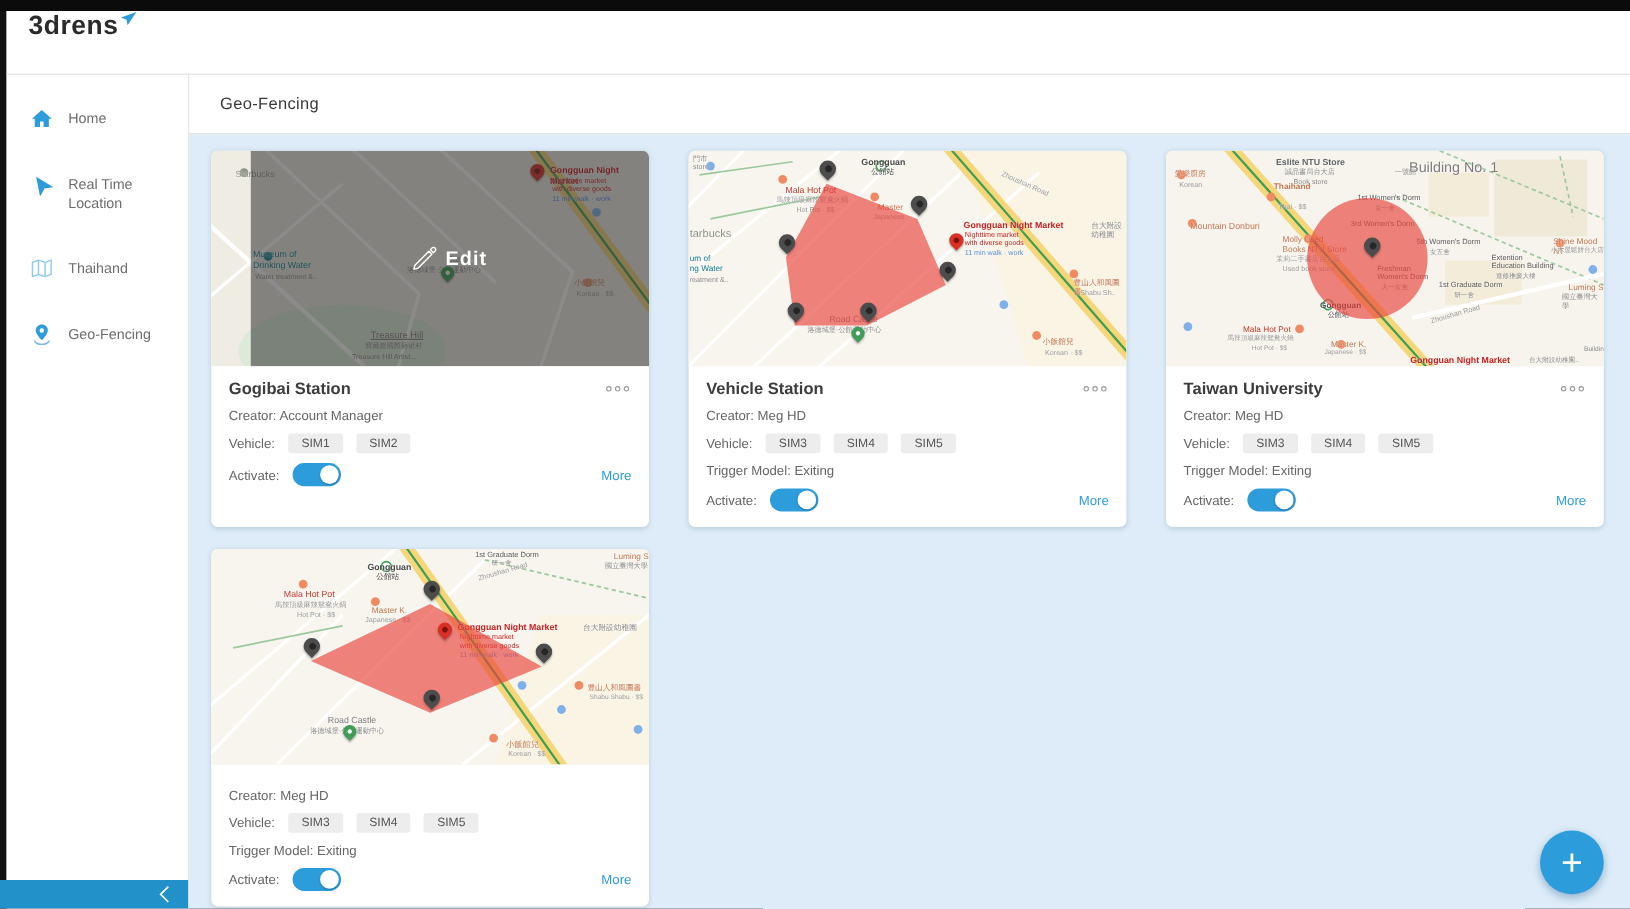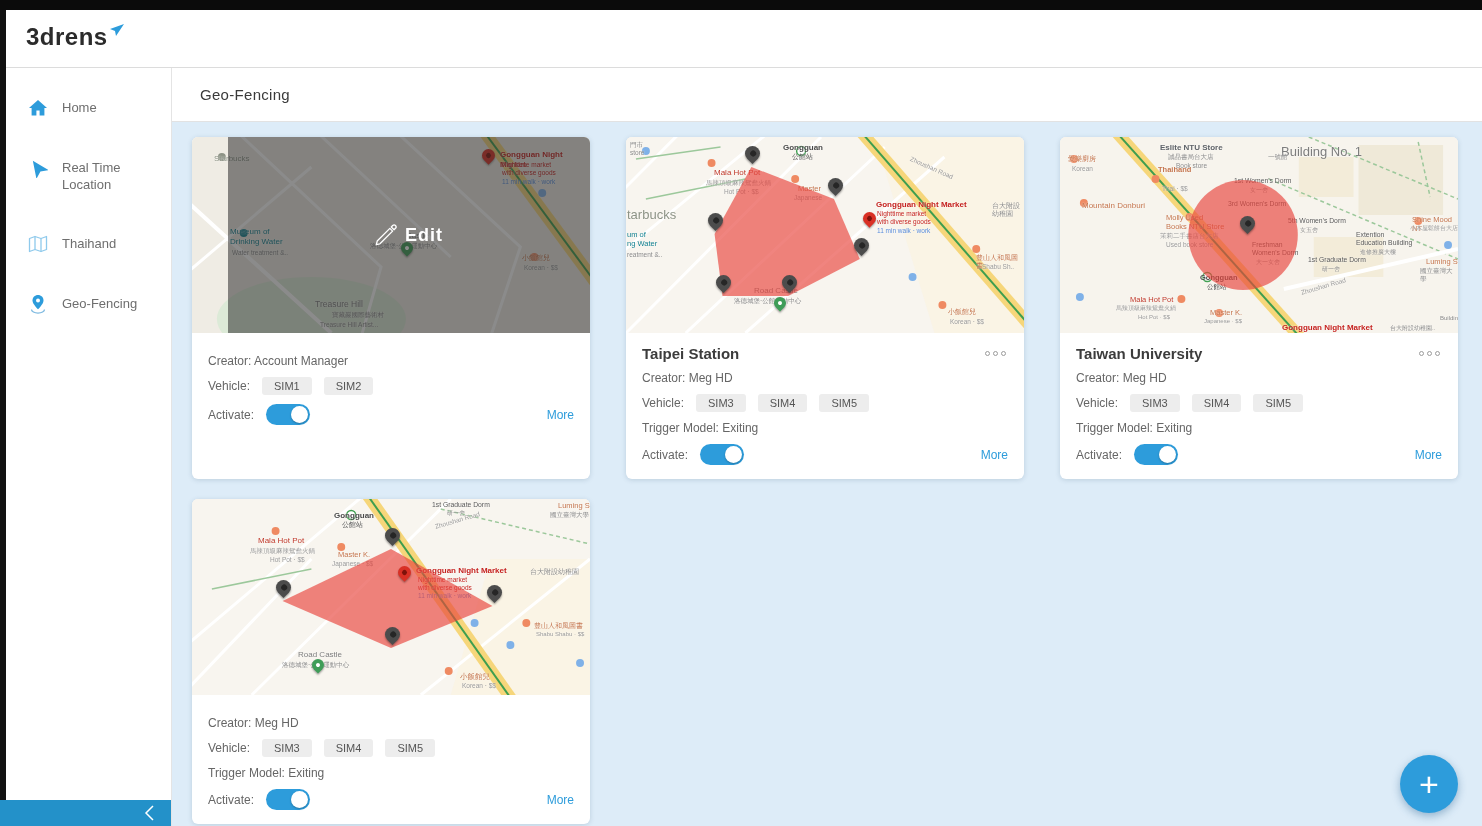--- a/index.html
+++ b/index.html
@@ -11,21 +11,21 @@
     overflow:hidden;
   }
   .frame-top { position:absolute; left:0; top:0; width:100%; height:10px; background:#0b0b0b; }
   .app {
     position:absolute; left:6px; top:10px; right:0; bottom:0;
     background:#fff; display:flex; flex-direction:column;
   }
   
   .header {
     height:58px; background:#fff; border-bottom:1px solid #dcdcdc;
-    display:flex; align-items:center; justify-content:space-between;
+    display:flex; justify-content:space-between;
     padding:0 22px 4px 20px; flex:0 0 auto;
   }
   .logo { display:flex; align-items:flex-start; cursor:pointer; }
   .logo-text { font-size:24px; font-weight:bold; color:#2b2b2b; letter-spacing:.5px; }
   .logo-arrow { margin-left:2px; margin-top:1px; }
   .header-right { display:flex; align-items:center; gap:14px; }
   .bell { width:22px; height:22px; display:inline-flex; }
   .datetime { font-size:12px; color:#5c5c5c; }
   .avatar { width:38px; height:38px; border-radius:50%; overflow:hidden; display:inline-flex; background:#ececec; }
   
@@ -204,39 +204,47 @@
                 <span class="map-label" style="left: 22px; top: 17px; color: rgb(141, 147, 134); font-size: 8px;">Starbucks</span>
                 <span class="map-label" style="left: 308px; top: 13px; color: rgb(197, 34, 31); font-size: 8px; font-weight: 700;">Gongguan Night Market</span>
                 <span class="map-label" style="left: 310px; top: 24px; color: rgb(197, 34, 31); font-size: 6.5px;">Nighttime market
 with diverse goods</span>
                 <span class="map-label" style="left: 310px; top: 41px; color: rgb(90, 141, 219); font-size: 6.5px;">11 min walk · work</span>
                 <span class="map-label" style="left: 38px; top: 90px; color: rgb(18, 128, 144); font-size: 8px;">Museum of
 Drinking Water</span>
                 <span class="map-label" style="left: 40px; top: 112px; color: rgb(138, 138, 138); font-size: 6.5px;">Water treatment &amp;..</span>
                 <span class="map-label" style="left: 214px; top: 94px; color: rgb(125, 125, 125); font-size: 8px;">Castle</span>
                 <span class="map-label" style="left: 178px; top: 105px; color: rgb(138, 138, 138); font-size: 6.5px;">洛德城堡·公館運動中心</span>
-                <span class="map-label" style="left: 123px; top: 162px; color: rgb(125, 125, 125); font-size: 8.5px;">Treasure Hill</span>
+                <span class="map-label" style="left: 145px; top: 162px; color: rgb(125, 125, 125); font-size: 8.5px; text-decoration: underline;">Treasure Hill</span>
                 <span class="map-label" style="left: 140px; top: 174px; color: rgb(138, 138, 138); font-size: 6.5px;">寶藏巖國際藝術村</span>
                 <span class="map-label" style="left: 128px; top: 184px; color: rgb(138, 138, 138); font-size: 6.5px;">Treasure Hill Artist...</span>
                 <span class="map-label" style="left: 330px; top: 117px; color: rgb(197, 118, 79); font-size: 7px;">小飯館兒</span>
                 <span class="map-label" style="left: 332px; top: 127px; color: rgb(154, 154, 154); font-size: 6.5px;">Korean · $$</span>
               </div>
             <div class="map-pins">
                 <i class="map-pin red" style="width: 13px; height: 13px; left: 289.5px; top: 11.8px;"></i>
                 <i class="map-pin green" style="width: 12px; height: 12px; left: 209px; top: 105.2px;"></i>
               </div>
             <div class="map-overlay">
               <svg width="22" height="22" viewBox="0 0 20 20" fill="none" stroke="#fff" stroke-width="1.2" stroke-linejoin="round">
                 <path d="M2 15.5 L1.2 18.8 L4.5 18 L16 6.5 L13.5 4 Z"></path>
                 <path d="M14.8 2.7 L17.3 5.2 L18.6 3.9 A1.7 1.7 0 0 0 16.1 1.4 Z"></path>
               </svg>
               <span class="edit-text">Edit</span>
             </div>
           </div>
           <div class="card-body">
+            <div class="title-row">
+              <h3 class="card-title">Gogibai Station</h3>
+              <button class="dots">
+                  <i></i>
+                  <i></i>
+                  <i></i>
+                </button>
+            </div>
             <p class="meta">Creator: Account Manager</p>
             <div class="vehicle-row">
               <span class="vehicle-label">Vehicle:</span>
               <span class="chip">SIM1</span>
               <span class="chip">SIM2</span>
             </div>
             <div class="activate-row">
               <span class="activate-label">Activate:</span>
               <div class="toggle on">
                   <i class="knob"></i>
@@ -284,41 +292,41 @@
                 <span class="map-label" style="left: 286px; top: 18px; color: rgb(154, 154, 154); font-size: 6.5px; transform: rotate(24deg);">Zhoushan Road</span>
                 <span class="map-label" style="left: 350px; top: 117px; color: rgb(197, 118, 79); font-size: 7px;">豊山人和風圖書</span>
                 <span class="map-label" style="left: 356px; top: 126px; color: rgb(154, 154, 154); font-size: 6.5px;">Shabu Sh..</span>
                 <span class="map-label" style="left: 322px; top: 171px; color: rgb(197, 118, 79); font-size: 7px;">小飯館兒</span>
                 <span class="map-label" style="left: 324px; top: 181px; color: rgb(154, 154, 154); font-size: 6.5px;">Korean · $$</span>
                 <span class="map-label" style="left: 128px; top: 149px; color: rgb(125, 125, 125); font-size: 8px;">Road Castle</span>
                 <span class="map-label" style="left: 108px; top: 160px; color: rgb(138, 138, 138); font-size: 6.5px;">洛德城堡·公館運動中心</span>
                 <span class="map-label" style="left: 1px; top: 93px; color: rgb(18, 128, 144); font-size: 7.5px;">um of
 ng Water</span>
                 <span class="map-label" style="left: 1px; top: 114px; color: rgb(138, 138, 138); font-size: 6.5px;">reatment &amp;..</span>
-                <span class="map-label" style="left: 1px; top: 70px; color: rgb(141, 147, 134); font-size: 13px;">tarbucks</span>
+                <span class="map-label" style="left: 1px; top: 70px; color: rgb(141, 147, 134); font-size: 10px;">tarbucks</span>
                 <span class="map-label" style="left: 4px; top: 4px; color: rgb(138, 138, 138); font-size: 6.5px;">門市
 store</span>
               </div>
             <div class="map-pins">
                 <i class="map-pin dark" style="width: 15px; height: 15px; left: 118.5px; top: 9px;"></i>
                 <i class="map-pin dark" style="width: 15px; height: 15px; left: 201.5px; top: 41px;"></i>
                 <i class="map-pin dark" style="width: 15px; height: 15px; left: 81.5px; top: 76px;"></i>
                 <i class="map-pin dark" style="width: 15px; height: 15px; left: 227.5px; top: 101px;"></i>
                 <i class="map-pin dark" style="width: 15px; height: 15px; left: 89.5px; top: 138px;"></i>
                 <i class="map-pin dark" style="width: 15px; height: 15px; left: 155.5px; top: 138px;"></i>
                 <i class="map-pin red" style="width: 13px; height: 13px; left: 236.5px; top: 74.8px;"></i>
                 <i class="map-pin green" style="width: 12px; height: 12px; left: 148px; top: 160.2px;"></i>
               </div>
           <svg viewBox="0 0 400 196" preserveAspectRatio="none" class="map-shape">
                 <polygon points="126,30 209,62 235,122 163,159 97,159 89,97" fill="#e8453c" fill-opacity="0.66"></polygon>
               </svg>
             </div>
           <div class="card-body">
             <div class="title-row">
-              <h3 class="card-title">Taipei Station</h3>
+              <h3 class="card-title">Vehicle Station</h3>
               <button class="dots">
                   <i></i>
                   <i></i>
                   <i></i>
                 </button>
             </div>
             <p class="meta">Creator: Meg HD</p>
             <div class="vehicle-row">
               <span class="vehicle-label">Vehicle:</span>
               <span class="chip">SIM3</span>

